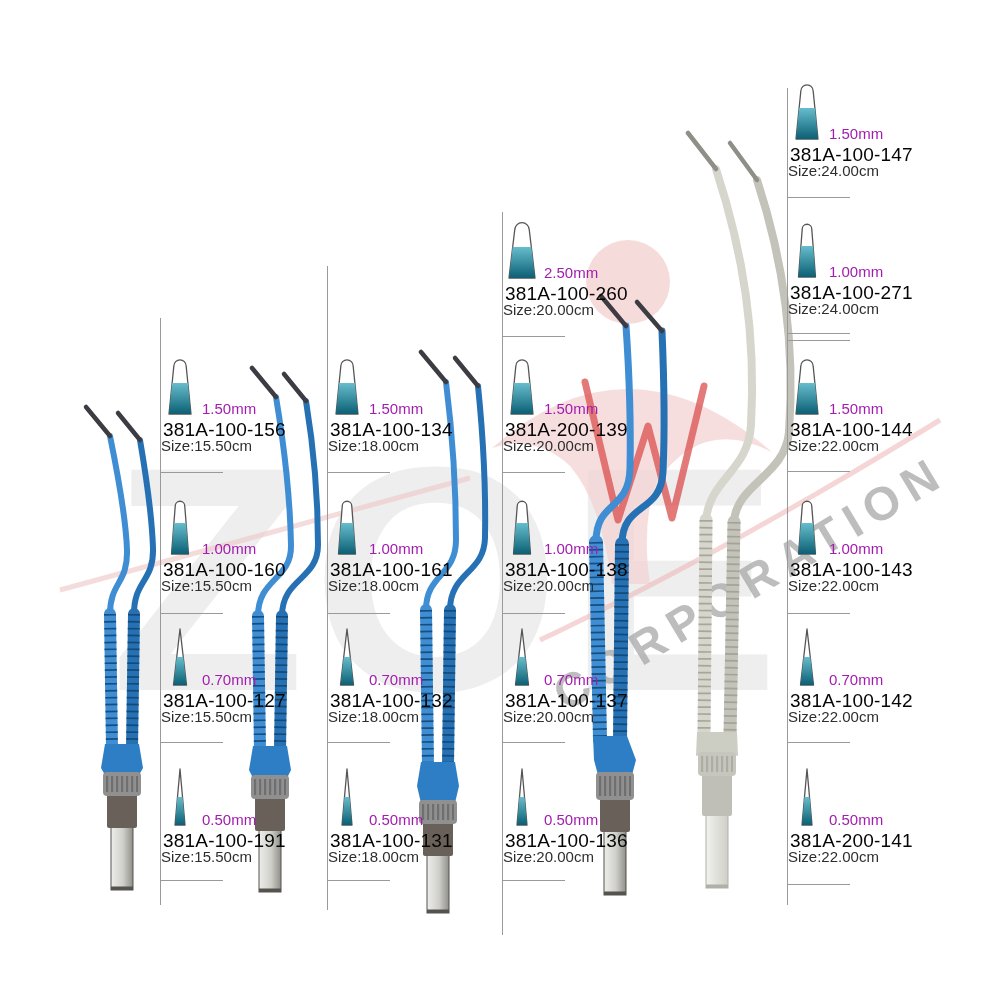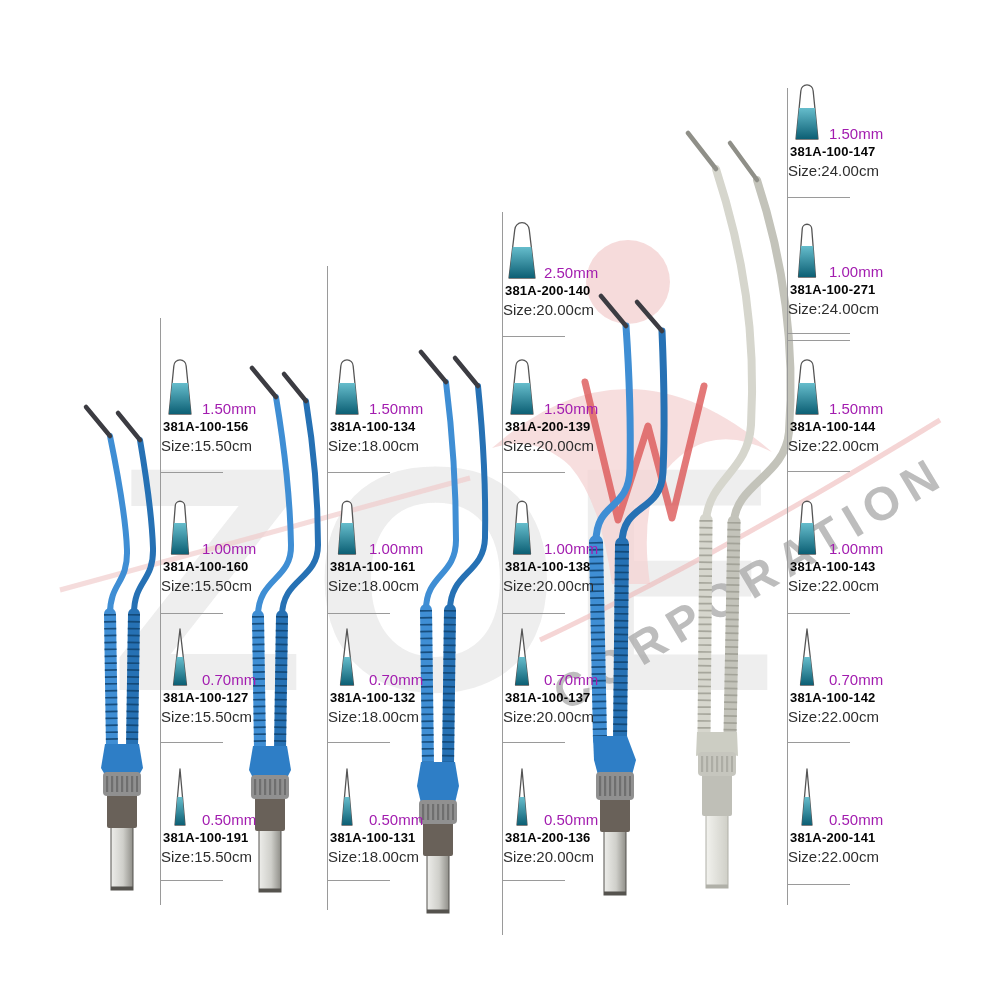--- a/index.html
+++ b/index.html
@@ -5,21 +5,21 @@
   html,body{margin:0;padding:0;background:#e9e9e9;}
   .canvas{position:relative;width:1000px;height:1000px;margin:0 auto;background:#ffffff;overflow:hidden;
           font-family:"Liberation Sans", sans-serif;}
   #scene{position:absolute;left:0;top:0;width:1000px;height:1000px;}
   #labels{position:absolute;left:0;top:0;width:1000px;height:1000px;}
   .vline{position:absolute;width:1px;background:#9a9a9a;}
   .sep{position:absolute;height:1px;background:#9a9a9a;}
   .entry{position:absolute;width:132px;height:102px;}
   .entry .tip-ic{position:absolute;left:5px;top:0;width:30px;height:60px;}
   .entry .mm{position:absolute;left:42px;top:44px;font-size:15px;color:#a21caf;white-space:nowrap;}
-  .entry .code{position:absolute;left:3px;top:63px;font-size:13px;font-weight:bold;color:#050505;white-space:nowrap;letter-spacing:.2px;}
+  .entry .code{position:absolute;left:3px;top:63px;font-size:19px;font-weight:normal;color:#050505;white-space:nowrap;letter-spacing:.2px;}
   .entry .len{position:absolute;left:1px;top:81px;font-size:15px;color:#2e2e2e;white-space:nowrap;}
   .wm-zoe{font-weight:bold;}
 </style>
 </head>
 <body>
 
 <div class="canvas">
 
   <svg id="scene" viewBox="0 0 1000 1000">
     <defs>
@@ -225,21 +225,21 @@
         <div class="sep" style="left:502px;top:472px;width:63px"></div>
         <div class="sep" style="left:502px;top:613px;width:63px"></div>
         <div class="sep" style="left:502px;top:742px;width:63px"></div>
         <div class="sep" style="left:502px;top:880px;width:63px"></div>
         <div class="entry" style="left:502px;top:220px">
           <svg class="tip-ic" viewBox="0 0 30 60">
     <path d="M2,58 L7.719999999999999,10 A7.280000000000001,7.280000000000001 0 0 1 22.28,10 L28,58 Z" fill="#ffffff" stroke="#555555" stroke-width="1.3" stroke-linejoin="round"></path>
     <path d="M5.694166666666666,27 L24.305833333333332,27 L28,58 L2,58 Z" fill="url(#tealGrad)"></path>
           </svg>
           <span class="mm">2.50mm</span>
-          <div class="code">381A-200-140</div>
+          <div class="code">381A-100-260</div>
           <div class="len">Size:20.00cm</div>
         </div>
         <div class="entry" style="left:502px;top:356px">
           <svg class="tip-ic" viewBox="0 0 30 60">
     <path d="M4,58 L8.84,10 A6.16,6.16 0 0 1 21.16,10 L26,58 Z" fill="#ffffff" stroke="#555555" stroke-width="1.3" stroke-linejoin="round"></path>
     <path d="M7.1258333333333335,27 L22.874166666666667,27 L26,58 L4,58 Z" fill="url(#tealGrad)"></path>
           </svg>
           <span class="mm">1.50mm</span>
           <div class="code">381A-200-139</div>
           <div class="len">Size:20.00cm</div>
@@ -261,21 +261,21 @@
           <span class="mm">0.70mm</span>
           <div class="code">381A-100-137</div>
           <div class="len">Size:20.00cm</div>
         </div>
         <div class="entry" style="left:502px;top:767px">
           <svg class="tip-ic" viewBox="0 0 30 60">
     <path d="M15,2 L20,58 L10,58 Z" fill="#ffffff" stroke="#555555" stroke-width="1.3" stroke-linejoin="round"></path>
     <path d="M12.5,30 L17.5,30 L20,58 L10,58 Z" fill="url(#tealGrad)"></path>
           </svg>
           <span class="mm">0.50mm</span>
-          <div class="code">381A-200-136</div>
+          <div class="code">381A-100-136</div>
           <div class="len">Size:20.00cm</div>
         </div>
       </div>
       <div>
         <div class="vline" style="left:787px;top:88px;height:817px"></div>
         <div class="sep" style="left:787px;top:197px;width:63px"></div>
         <div class="sep" style="left:787px;top:333px;width:63px"></div>
         <div class="sep" style="left:787px;top:340px;width:63px"></div>
         <div class="sep" style="left:787px;top:471px;width:63px"></div>
         <div class="sep" style="left:787px;top:613px;width:63px"></div>

